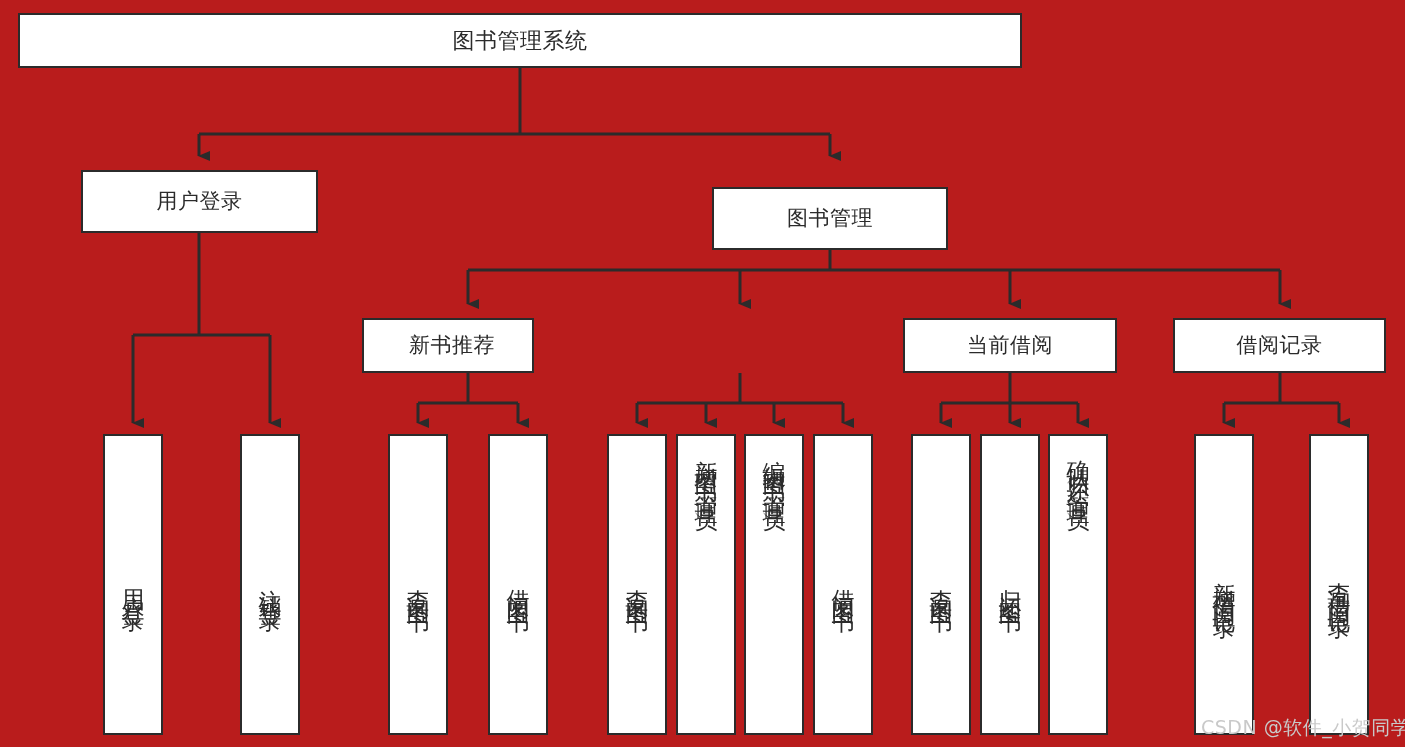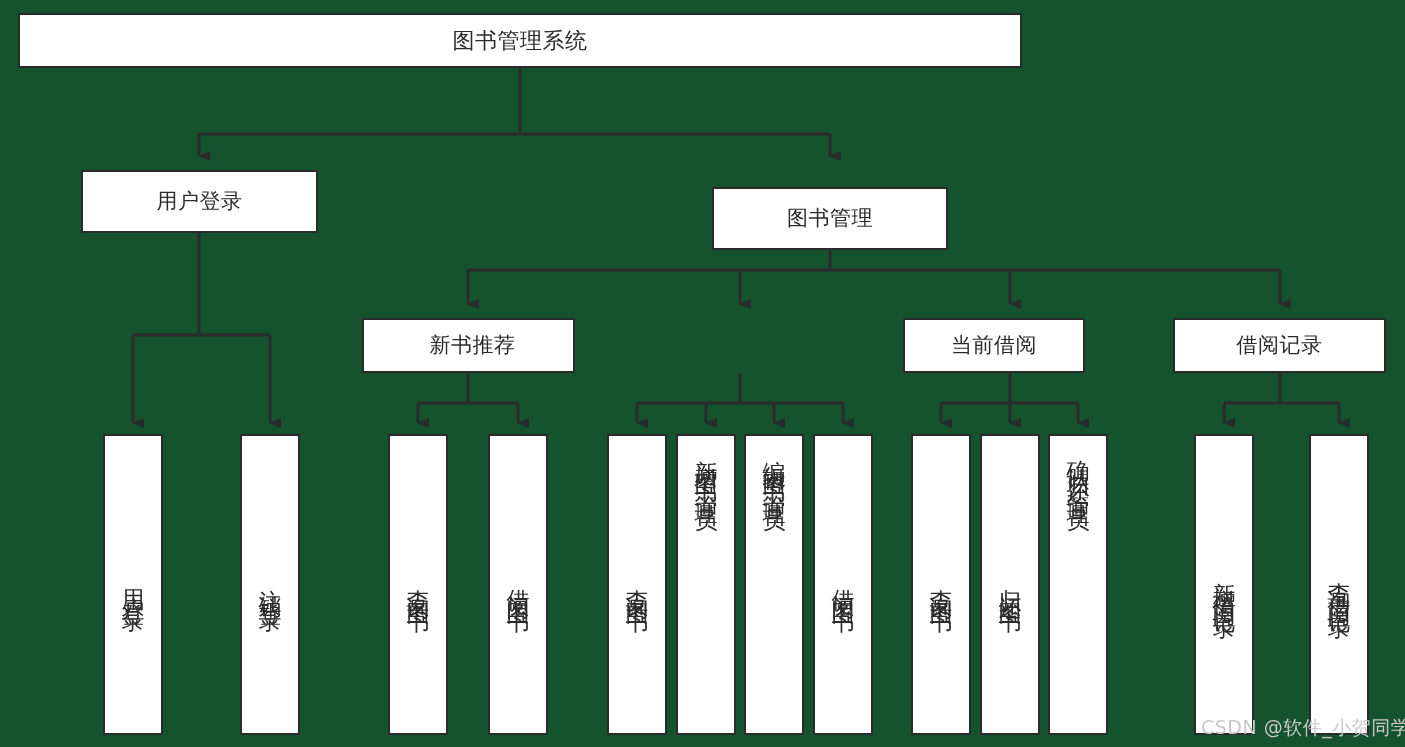--- a/index.html
+++ b/index.html
@@ -5,21 +5,21 @@
 <style>
   html,body{margin:0;padding:0;background:#ffffff;}
   body{
     font-family:"DejaVu Sans","Liberation Sans",sans-serif;
     color:#1a1a1a;
   }
   #canvas{
     position:relative;
     width:1405px;
     height:747px;
-    background:#14532d;
+    background:#b91c1c;
     overflow:hidden;
   }
   #edges{
     position:absolute;
     left:0; top:0;
     width:1405px;
     height:747px;
     pointer-events:none;
   }
   .node{
@@ -133,24 +133,24 @@
     <span class="label">图书管理系统</span>
   </div>
 
   <div class="node horiz" style="left:81px; top:170px; width:237px; height:63px;">
     <span class="label">用户登录</span>
   </div>
   <div class="node horiz" style="left:712px; top:170px; width:236px; height:63px;margin-top:17px;">
     <span class="label">图书管理</span>
   </div>
 
-  <div class="node horiz" style="left:362px; top:318px; width:213px; height:55px;padding-left:8px;">
+  <div class="node horiz" style="left:362px; top:318px; width:172px; height:55px;padding-left:8px;">
     <span class="label">新书推荐</span>
   </div>
-  <div class="node horiz" style="left:903px; top:318px; width:182px; height:55px;align-items:center;">
+  <div class="node horiz" style="left:903px; top:318px; width:214px; height:55px;align-items:center;">
     <span class="label">当前借阅</span>
   </div>
   <div class="node horiz" style="left:1173px; top:318px; width:213px; height:55px;">
     <span class="label">借阅记录</span>
   </div>
 
   <div class="node vert centered" style="left:103px; top:434px; width:60px; height:301px;">
     <span class="label">用户登录</span>
   </div>
   <div class="node vert centered" style="left:240px; top:434px; width:60px; height:301px;">

